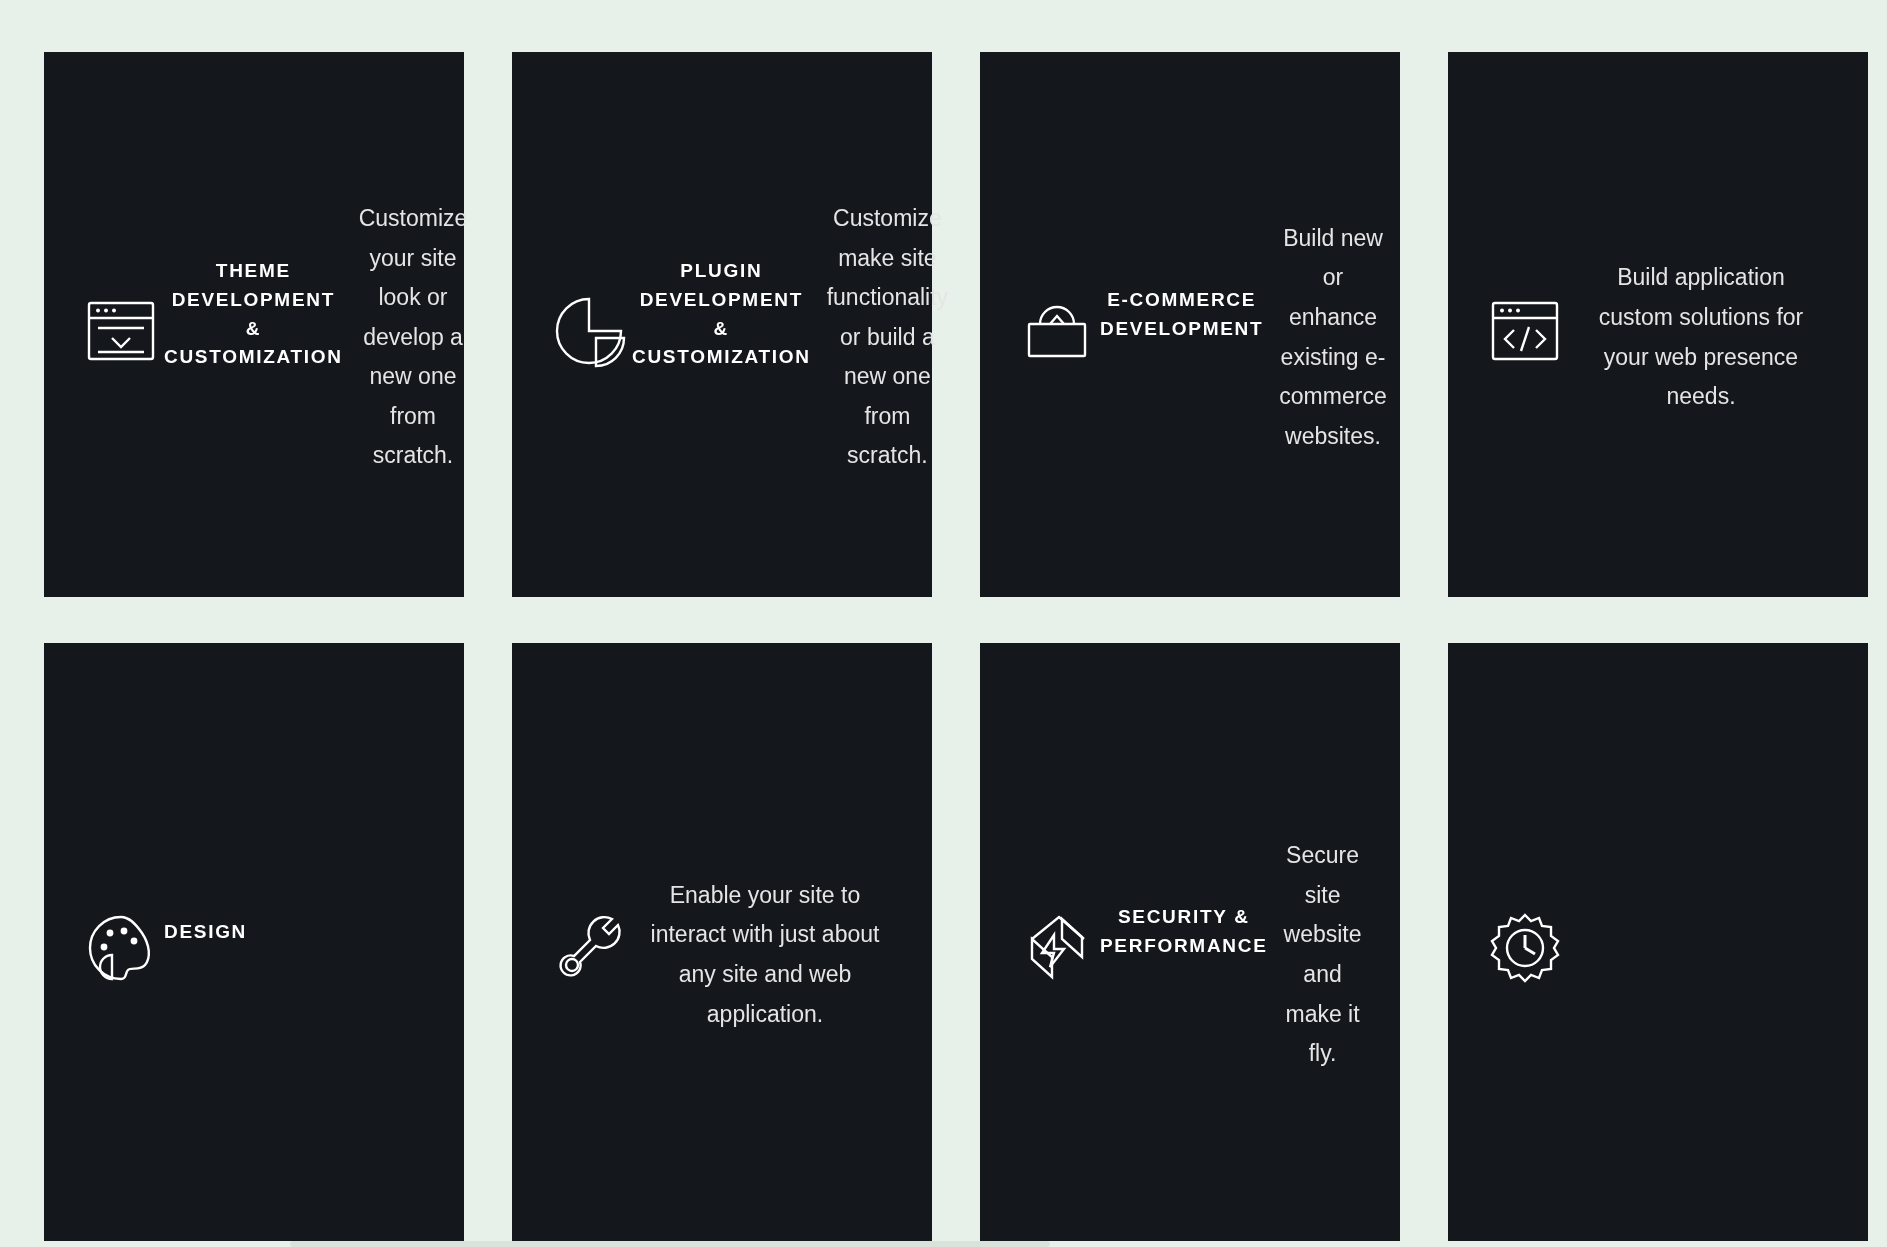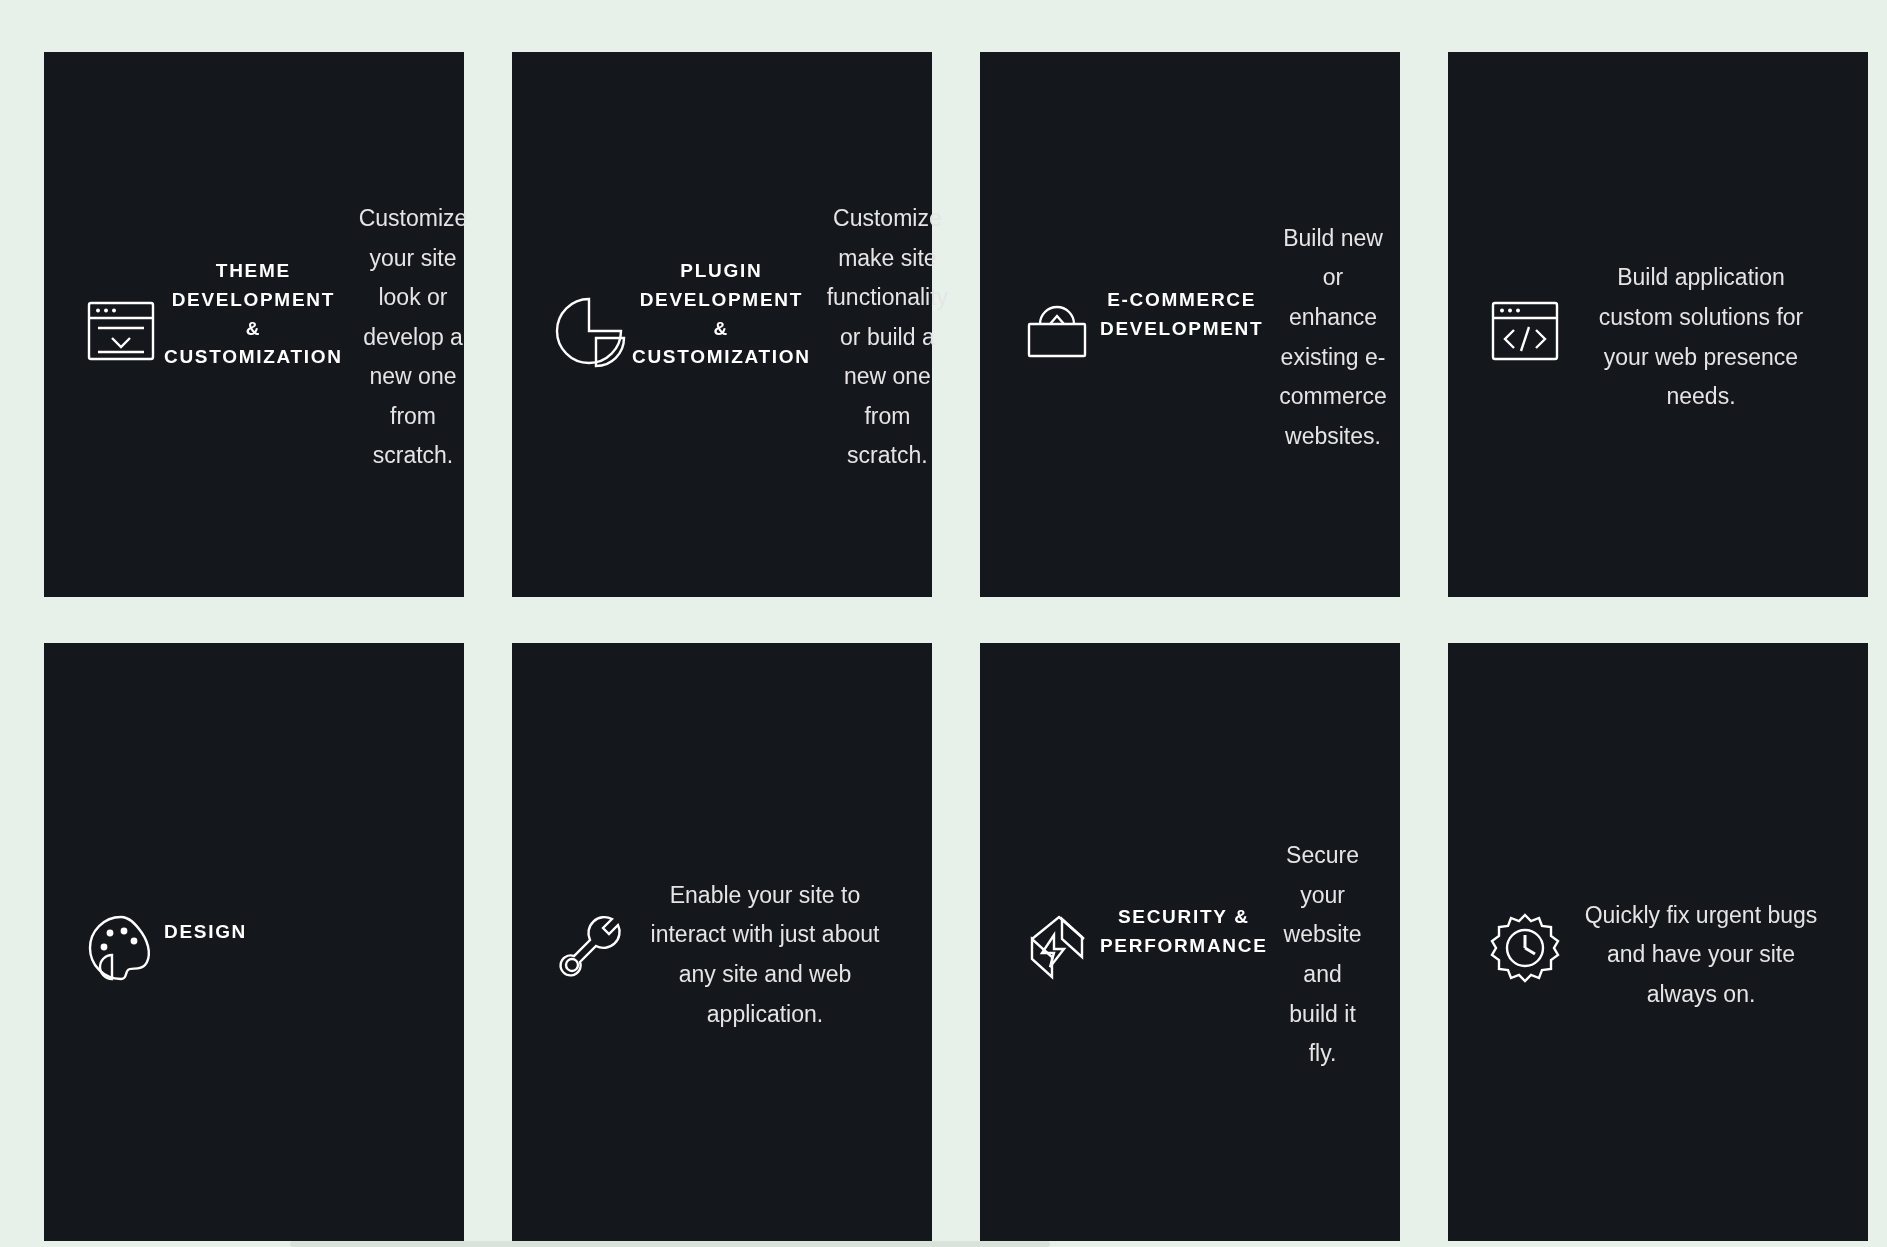--- a/index.html
+++ b/index.html
@@ -158,30 +158,29 @@
   <div class="card">
     <div class="icon-wrap">
       <svg width="86" height="86" viewBox="0 0 86 86" fill="none" stroke="#ffffff" stroke-width="2.4">
         <path d="M18 34 L45 12 L70 34 L70 34"></path>
         <path d="M18 34 L18 54 L38 72 L38 52 Z"></path>
         <path d="M48 14 L68 32 L68 52 L48 34 Z"></path>
         <path d="M40 30 L28 48 L40 48 L36 62 L50 44 L40 44 Z"></path>
       </svg>
     </div>
     <h3 class="card-title">Security &amp; Performance</h3>
-    <p class="card-desc">Secure your website and build it fly.</p>
+    <p class="card-desc">Secure site website and make it fly.</p>
   </div>
 
   <div class="card">
     <div class="icon-wrap">
       <svg width="86" height="86" viewBox="0 0 86 86" fill="none" stroke="#ffffff" stroke-width="2.4">
         <path d="M43 10 L49 16 L57 13 L60 21 L69 22 L69 31 L76 36 L72 43 L76 50 L69 55 L69 64 L60 65 L57 73 L49 70 L43 76 L37 70 L29 73 L26 65 L17 64 L17 55 L10 50 L14 43 L10 36 L17 31 L17 22 L26 21 L29 13 L37 16 Z"></path>
         <circle cx="43" cy="43" r="18"></circle>
         <path d="M43 43 L43 30" stroke-width="3"></path>
         <path d="M43 43 L53 49" stroke-width="3"></path>
       </svg>
     </div>
-    <p class="card-desc">Quickly fix urgent bugs and have your site always on.</p>
   </div>
 
 </div>
 
 <div class="scroll-hint"></div>
 
 </body></html>

